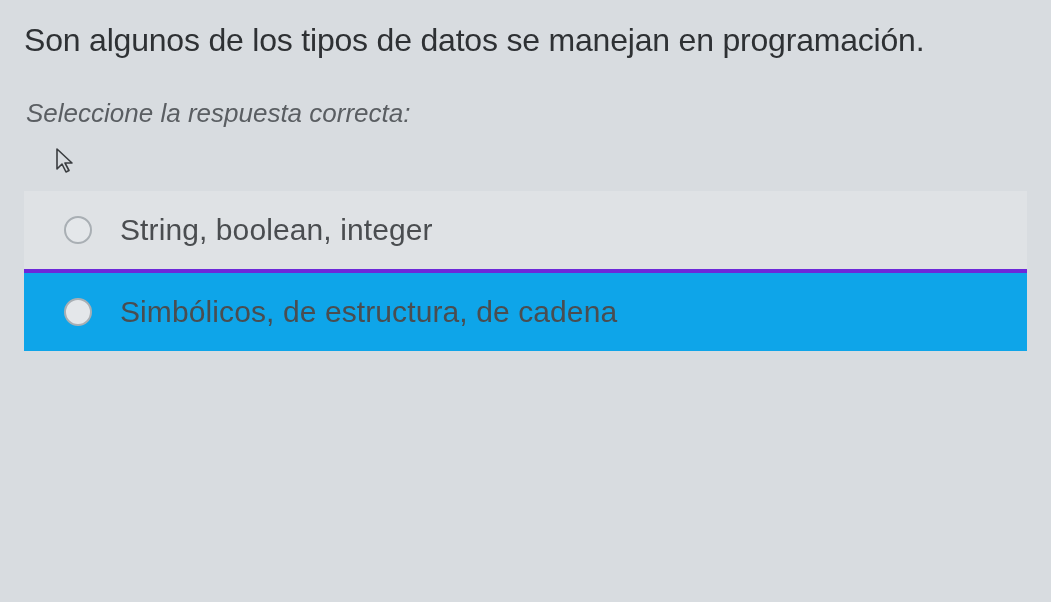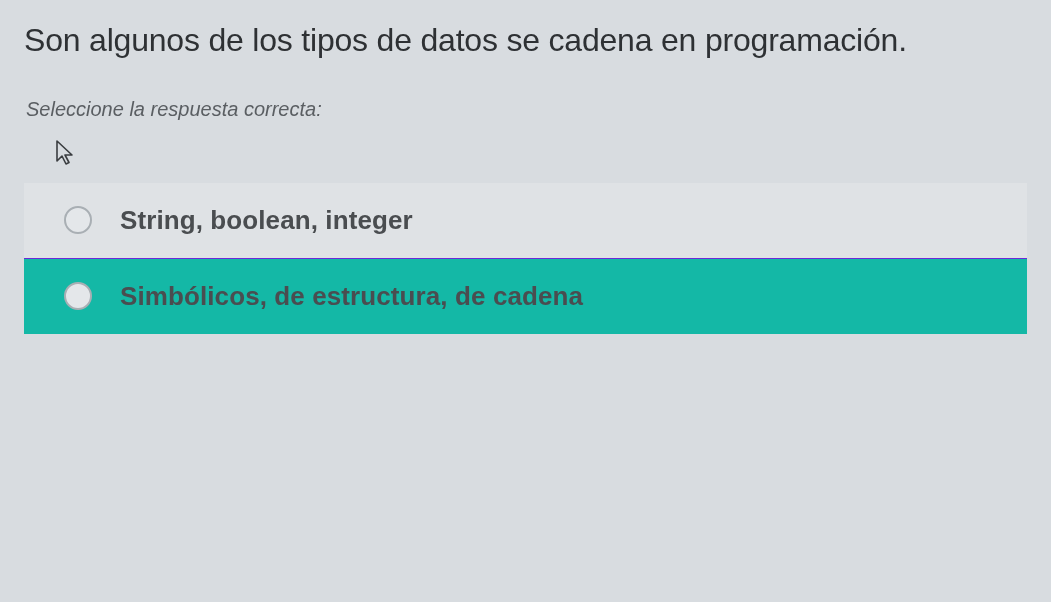--- a/index.html
+++ b/index.html
@@ -20,21 +20,21 @@
     }
     .question-text {
       font-size: 32px;
       font-weight: 300;
       color: #2e3134;
       line-height: 1.3;
       margin-bottom: 36px;
       letter-spacing: -0.2px;
     }
     .instruction-text {
-      font-size: 20px;
+      font-size: 26px;
       font-weight: 300;
       font-style: italic;
       color: #5a5e62;
       margin-bottom: 18px;
       padding-left: 2px;
     }
     .cursor-wrap {
       padding-left: 30px;
       margin-bottom: 10px;
     }
@@ -43,48 +43,48 @@
       height: 28px;
       display: inline-block;
     }
     .options-list {
       margin-top: 12px;
     }
     .option-row {
       display: flex;
       align-items: center;
       padding: 22px 18px 22px 40px;
-      border-top: 1px solid #6d28d9;
-      background: #14b8a6;
+      border-top: 4px solid #6d28d9;
+      background: #0ea5e9;
       gap: 28px;
     }
     .option-row.first {
       background: #dfe2e5;
       border-top: none;
     }
     .radio {
       flex: 0 0 auto;
       width: 28px;
       height: 28px;
       border-radius: 50%;
       border: 2px solid #a9afb4;
       background: #e4e7ea;
     }
     .option-label {
-      font-size: 26px;
-      font-weight: 700;
+      font-size: 30px;
+      font-weight: 400;
       color: #4a4d50;
       letter-spacing: 0.1px;
     }
   </style>
 </head>
 <body>
 
 <div class="question-container">
-  <div class="question-text">Son algunos de los tipos de datos se cadena en programación.</div>
+  <div class="question-text">Son algunos de los tipos de datos se manejan en programación.</div>
   <div class="instruction-text">Seleccione la respuesta correcta:</div>
 
   <div class="cursor-wrap">
     <span class="cursor-icon">
       <svg viewBox="0 0 20 28" width="22" height="28">
         <path d="M2 2 L2 22 L7 17 L11 25 L14 23.5 L10 16 L17 16 Z" fill="none" stroke="#3a3d40" stroke-width="1.6" stroke-linejoin="round"></path>
       </svg>
     </span>
   </div>
 

